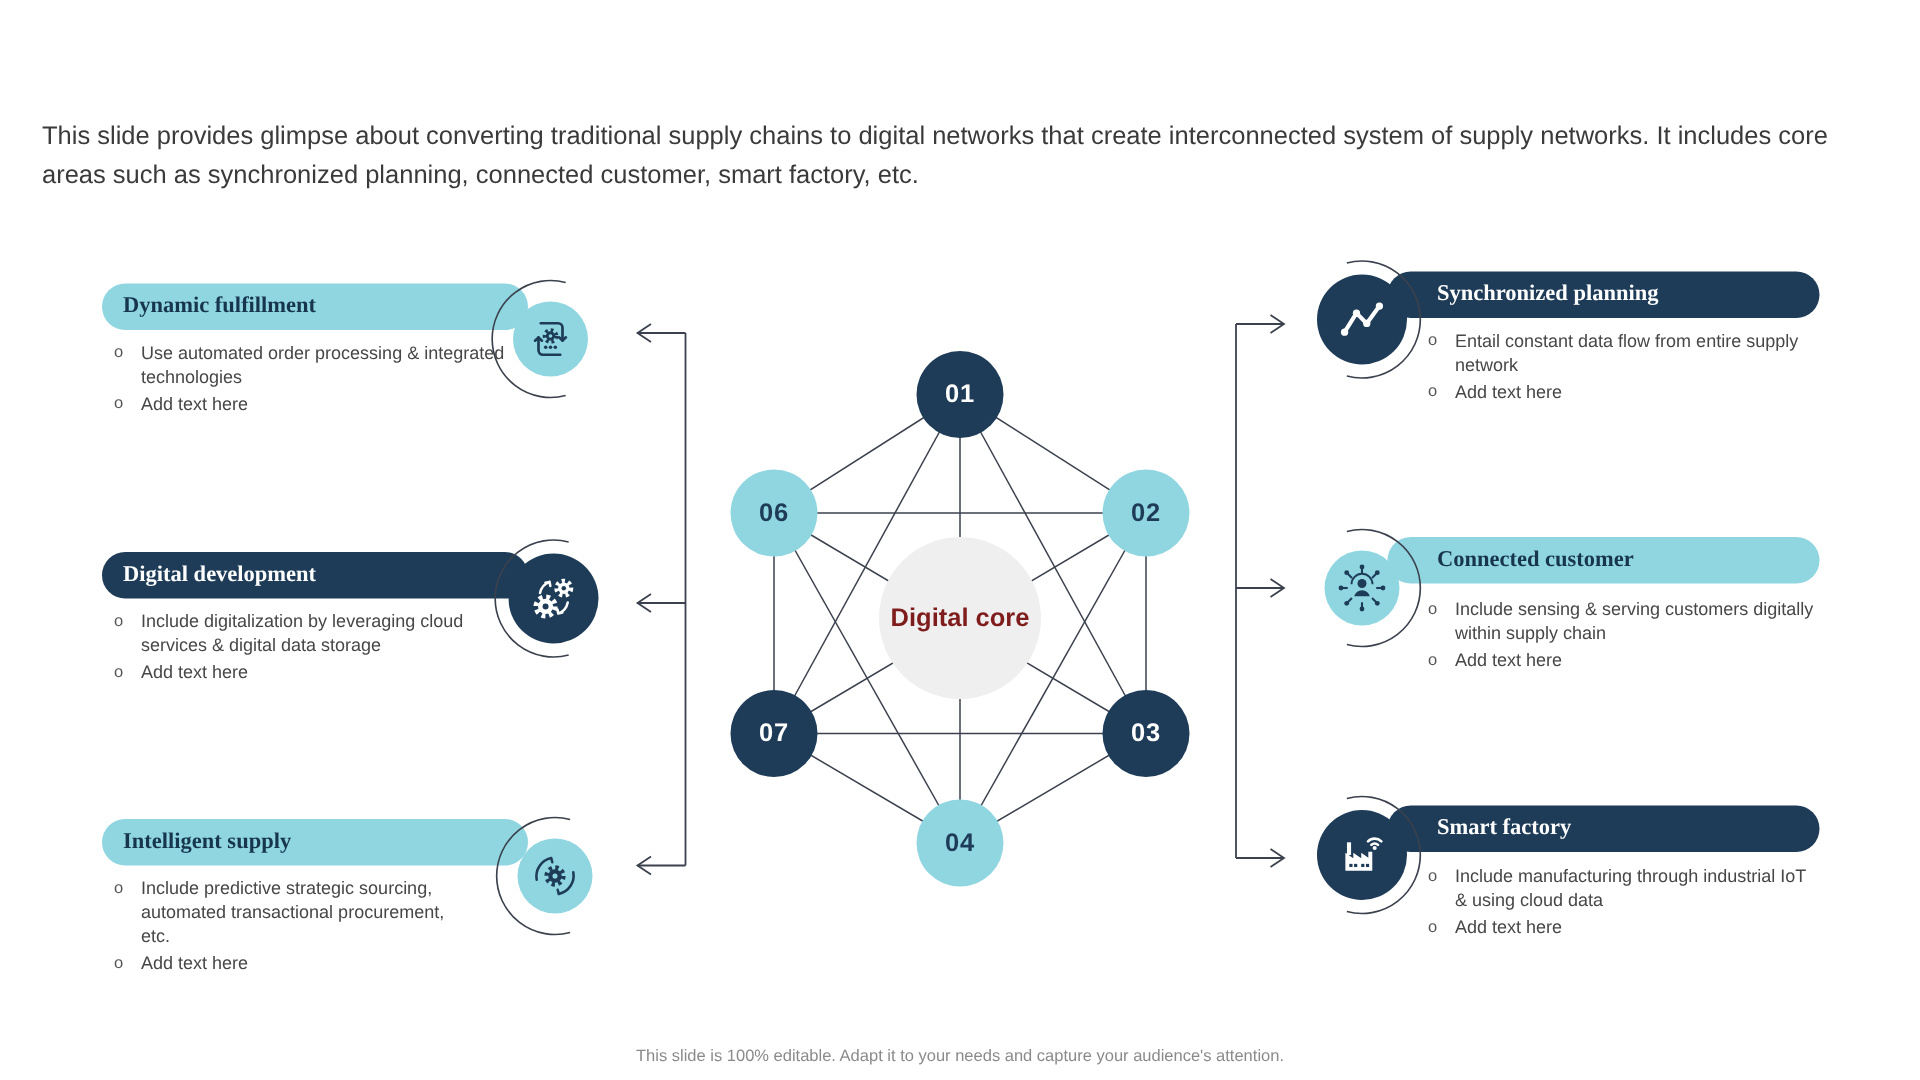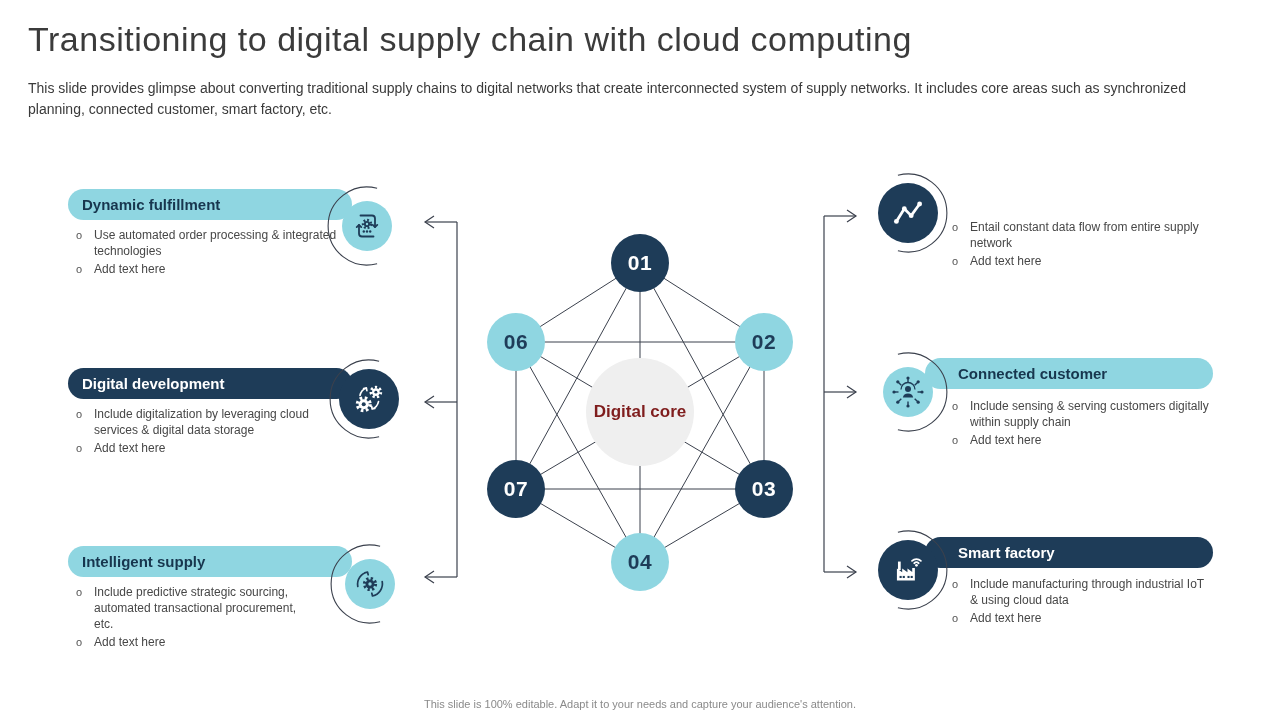--- a/index.html
+++ b/index.html
@@ -7,44 +7,44 @@
     position:relative;width:1280px;height:720px;overflow:hidden;background:#ffffff;
     font-family:"Liberation Sans", sans-serif;
     --navy:#1e3c58;--teal:#8fd6e1;--ink:#3f3f3f;--line:#3b414d;
   }
   .title{
     position:absolute;left:28px;top:20px;margin:0;width:1140px;
     font-size:34px;font-weight:400;letter-spacing:.5px;color:#3b3b3b;
   }
   .subtitle{
     position:absolute;left:28px;top:78px;margin:0;width:1208px;
-    font-size:14px;line-height:1.5;color:#3a3a3a;
+    font-size:17px;line-height:1.5;color:#3a3a3a;
   }
   .footer{
     position:absolute;left:0;top:698px;width:1280px;text-align:center;
     font-size:11px;color:#8a8a8a;
   }
   svg.overlay{position:absolute;left:0;top:0;pointer-events:none;}
   
   .core{
     position:absolute;left:586px;top:358px;width:108px;height:108px;border-radius:50%;
     background:#efefef;display:flex;align-items:center;justify-content:center;
     font-size:17px;font-weight:bold;color:#7f1d1d;
   }
   .node{
     position:absolute;width:58px;height:58px;border-radius:50%;
     display:flex;align-items:center;justify-content:center;
-    font-size:21px;font-weight:bold;letter-spacing:.5px;
+    font-size:17px;font-weight:bold;letter-spacing:.5px;
   }
   .node.navy{background:var(--navy);color:#ffffff;}
   .node.teal{background:var(--teal);color:#1e3c58;text-align:center;}
   
   .pill{
     position:absolute;height:31px;border-radius:16px;display:flex;align-items:center;
-    font-size:15px;font-weight:bold;box-sizing:border-box;
+    font-size:15px;font-weight:bold;box-sizing:border-box;font-family:Liberation Serif, serif;
   }
   .pill.teal{background:var(--teal);color:#17364e;}
   .pill.navy{background:var(--navy);color:#ffffff;}
   .pill.lft{left:68px;width:284px;padding-left:14px;}
   .pill.rgt{left:925px;width:288px;padding-left:33px;}
   
   .icon-circle{
     position:absolute;border-radius:50%;display:flex;align-items:center;justify-content:center;
   }
   .icon-circle.navy{background:var(--navy);color:#ffffff;--hole:#1e3c58;width:60px;height:60px;}
@@ -57,21 +57,20 @@
     display:flex;align-items:flex-start;font-size:12px;line-height:1.33;color:#474747;
     margin-bottom:2px;
   }
   .bullets .marker{flex:0 0 auto;width:18px;color:#555;font-size:11px;line-height:1.45;}
 </style>
 </head>
 <body>
 
 <div class="slide">
 
-  <h1 class="title">Transitioning to digital supply chain with cloud computing</h1>
   <p class="subtitle">This slide provides glimpse about converting traditional supply chains to digital networks that create interconnected system of supply networks. It includes core areas such as synchronized planning, connected customer, smart factory,  etc.</p>
 
   <svg class="overlay" width="1280" height="720">
     <g stroke="#3b414d" stroke-width="1">
       <line x1="640" y1="263" x2="764" y2="342"></line>
       <line x1="640" y1="263" x2="764" y2="489"></line>
       <line x1="640" y1="263" x2="640" y2="562"></line>
       <line x1="640" y1="263" x2="516" y2="489"></line>
       <line x1="640" y1="263" x2="516" y2="342"></line>
       <line x1="764" y1="342" x2="764" y2="489"></line>
@@ -218,20 +217,23 @@
     <li>
         <span class="marker">o</span>
         <span>Include predictive strategic sourcing, automated transactional procurement, etc.</span>
       </li>
     <li>
         <span class="marker">o</span>
         <span>Add text here</span>
       </li>
   </ul>
 
+  <div class="pill navy rgt" style="top:181px">
+    <span>Synchronized planning</span>
+  </div>
   <svg class="arc" style="left:865px;top:170px">
     <path d="M32.9 5.3 A39 39 0 1 1 32.9 80.7" fill="none" stroke="#3b414d" stroke-width="1.1"></path>
   </svg>
   <div class="icon-circle navy" style="left:878px;top:183px">
     <svg width="38" height="38" viewBox="0 0 36 36">
       <polyline points="7,26 14.5,14 21,20.5 29,9.5" fill="none" stroke="currentColor" stroke-width="2.6" stroke-linecap="round" stroke-linejoin="round"></polyline>
       <circle cx="7" cy="26" r="2.3" fill="currentColor"></circle>
       <circle cx="14.5" cy="14" r="2.3" fill="currentColor"></circle>
       <circle cx="21" cy="20.5" r="2.3" fill="currentColor"></circle>
       <circle cx="29" cy="9.5" r="2.3" fill="currentColor"></circle>

